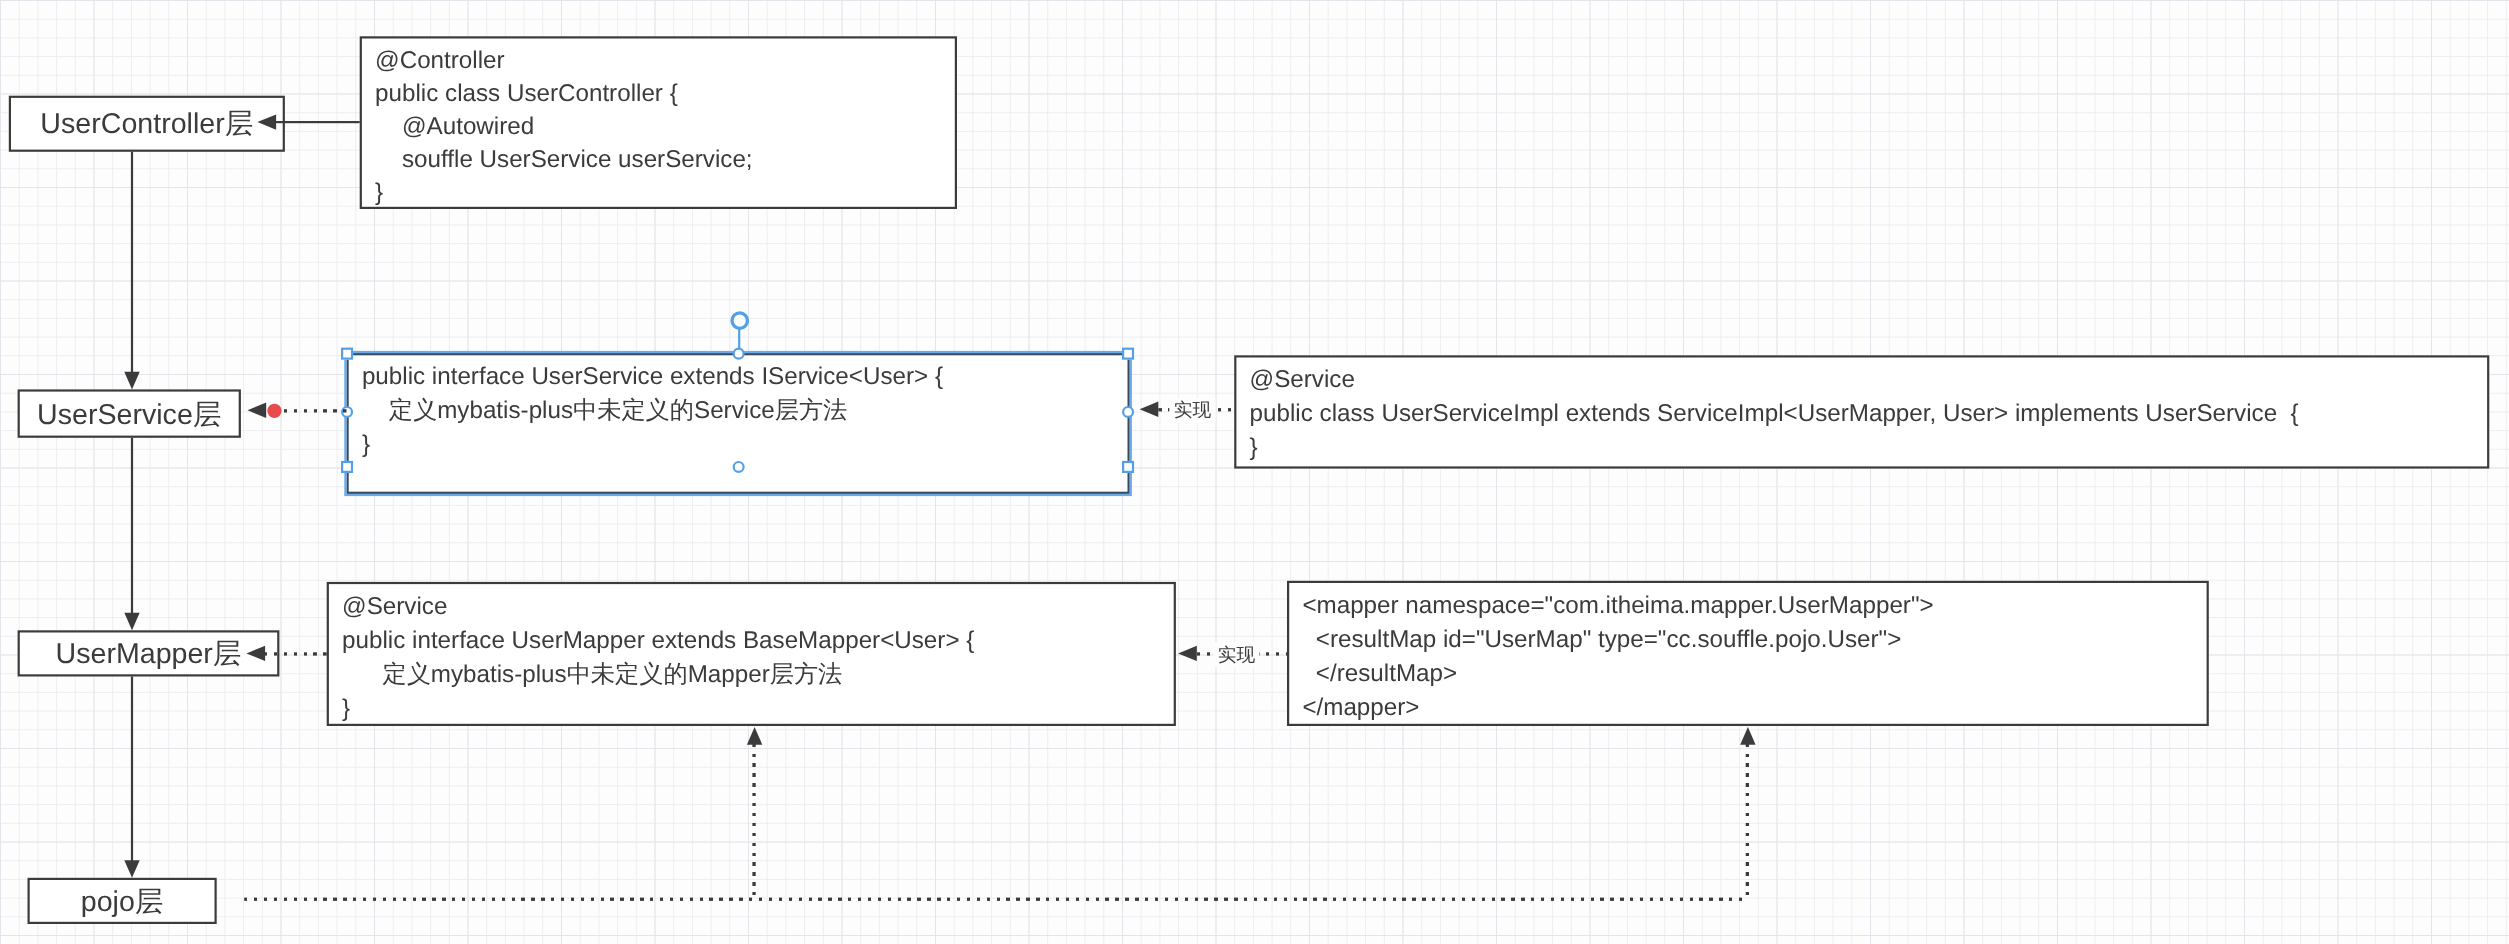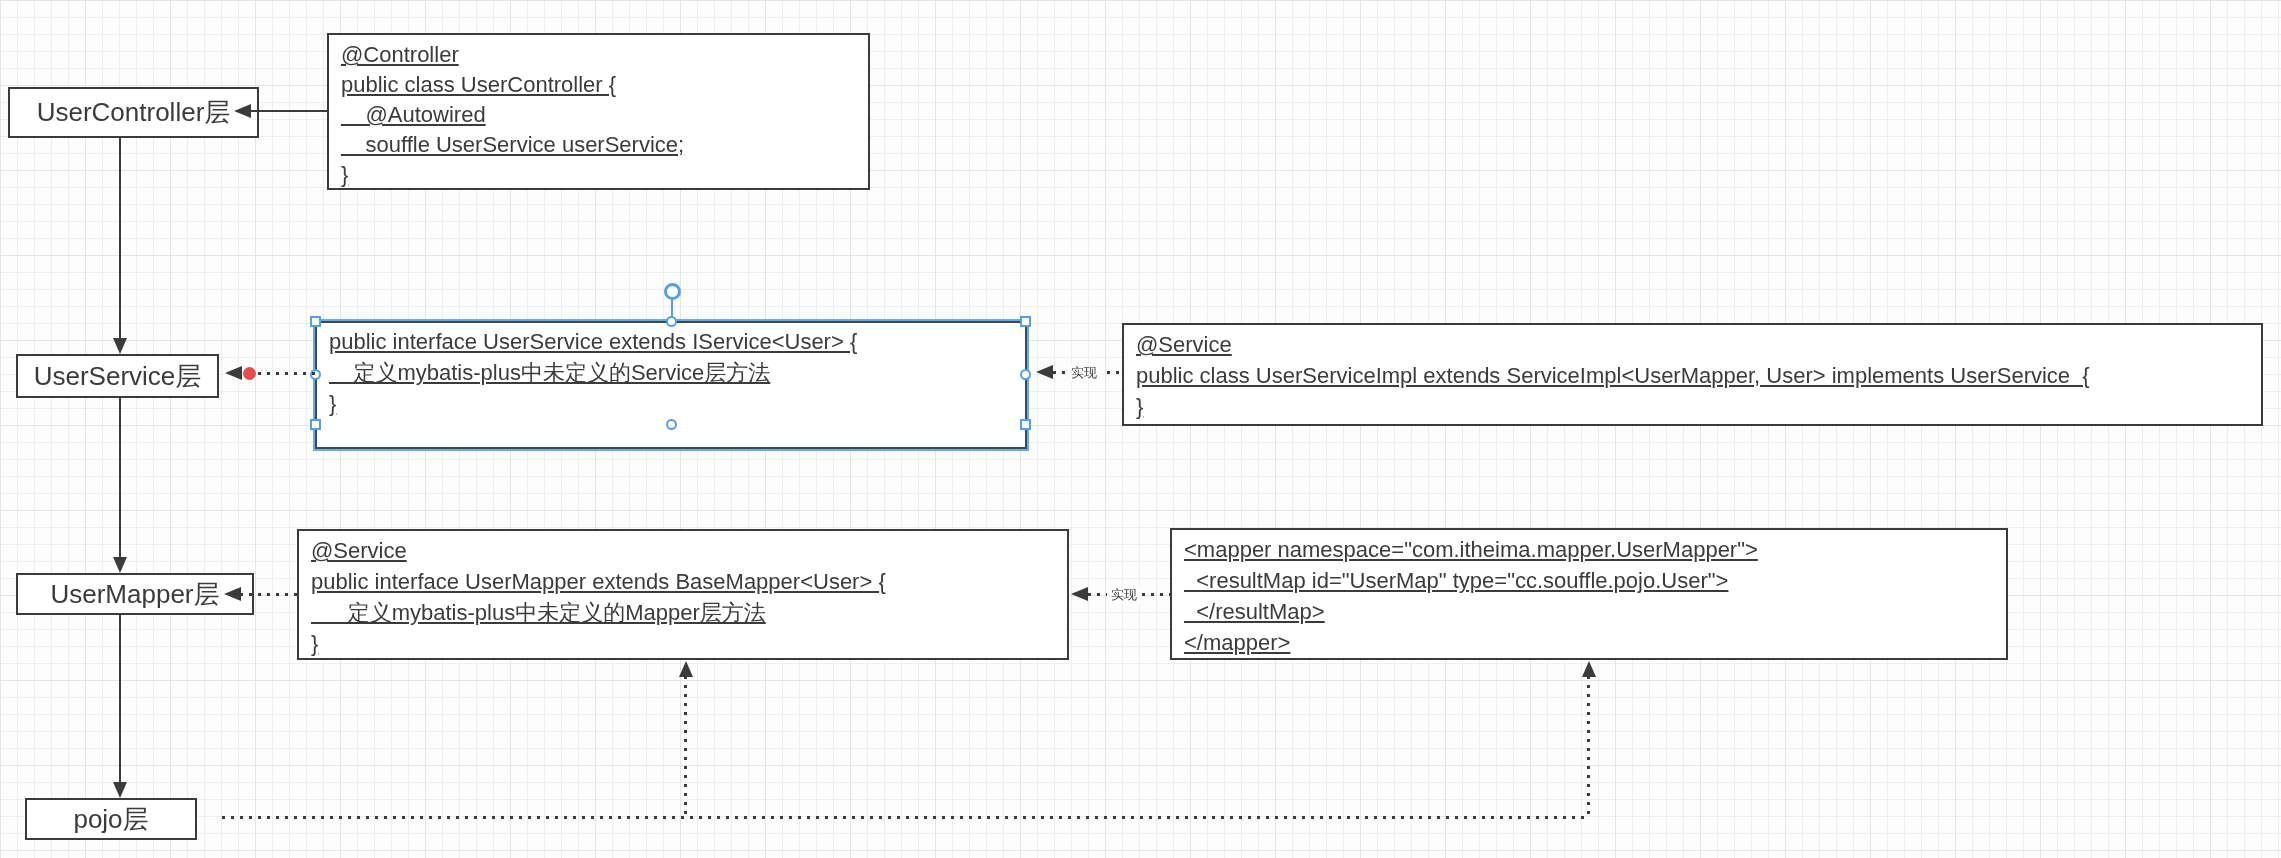--- a/index.html
+++ b/index.html
@@ -25,40 +25,40 @@
   }
   .layer{
     display:flex;align-items:center;justify-content:center;
     font-size:26px;
   }
   .code{
     font-size:22px;
     line-height:31px;
     padding:5px 12px;
   }
-  .code .ln{white-space:pre;text-decoration:underline;}
+  .code .ln{white-space:pre;}
   .selbox{
     border:2px solid #374b5c;
     outline:2px solid #6aaae8;
   }
   
   .solid-h{position:absolute;height:2px;background:#3b3b3b;}
   .solid-v{position:absolute;width:2px;background:#3b3b3b;}
   .dot-h{position:absolute;height:3px;background-image:repeating-linear-gradient(90deg,#3b3b3b 0 3px,transparent 3px 9px);}
   .dot-v{position:absolute;width:3px;background-image:repeating-linear-gradient(180deg,#3b3b3b 0 3px,transparent 3px 9px);}
   .tri{position:absolute;width:0;height:0;}
   .tri-left{border-top:7px solid transparent;border-bottom:7px solid transparent;border-right:17px solid #3b3b3b;}
   .tri-down{border-left:7px solid transparent;border-right:7px solid transparent;border-top:16px solid #3b3b3b;}
   .tri-up{border-left:7px solid transparent;border-right:7px solid transparent;border-bottom:16px solid #3b3b3b;}
   .edge-label{
     position:absolute;
     transform:translate(-50%,-50%);
     background:#fdfdfe;
     padding:0 4px;
-    font-size:13px;
+    font-size:17px;
     color:#3f3f3f;
     white-space:nowrap;
   }
   
   .handle{
     position:absolute;width:11px;height:11px;
     background:#ffffff;border:2px solid #54a0e8;
     box-sizing:border-box;
   }
   .rd{border-radius:50%;}

